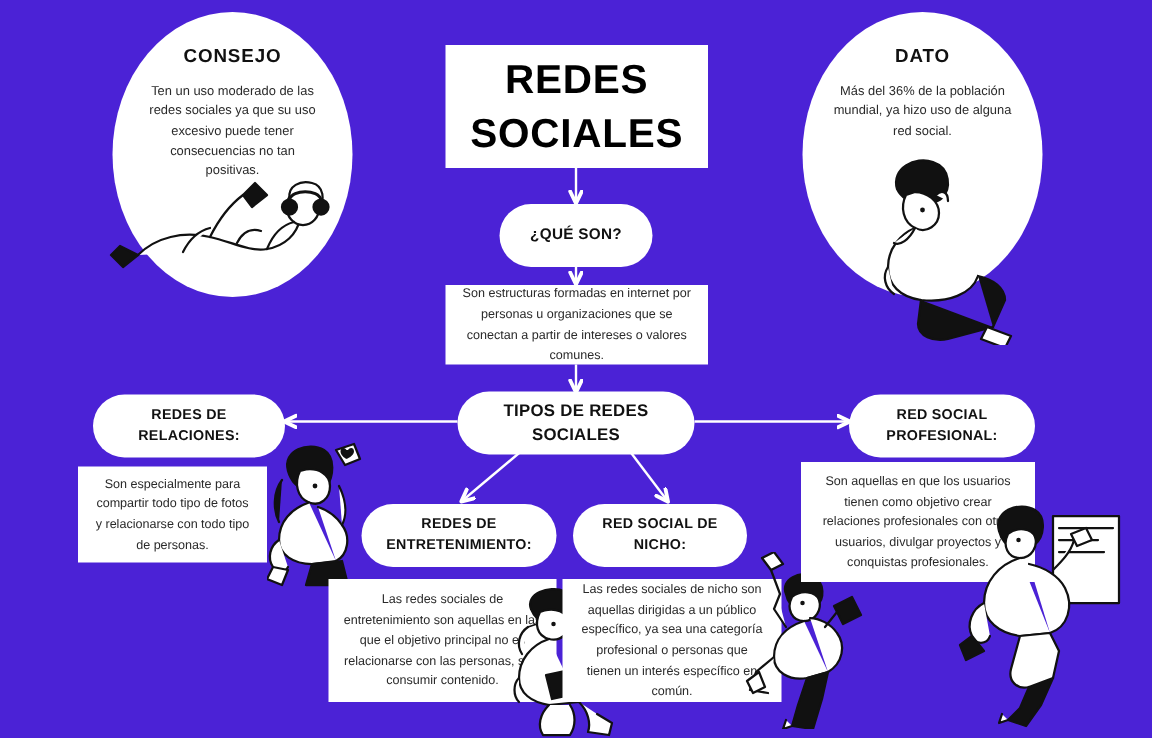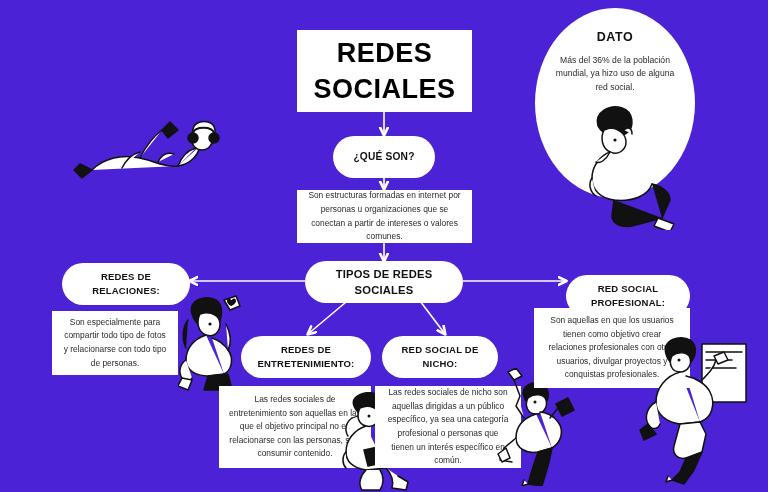--- a/index.html
+++ b/index.html
@@ -121,20 +121,24 @@
 
     <line x1="305" y1="281" x2="190" y2="281" marker-end="url(#arrowhead)"></line>
 
     <line x1="463" y1="281" x2="566" y2="281" marker-end="url(#arrowhead)"></line>
 
     <line x1="352" y1="297" x2="308" y2="334" marker-end="url(#arrowhead)"></line>
 
     <line x1="417" y1="297" x2="445" y2="334" marker-end="url(#arrowhead)"></line>
   </svg>
 
+  <div class="abs oval" style="left:75px; top:8px; width:160px; height:190px;">
+    <div class="oval-title">CONSEJO</div>
+    <div class="oval-body">Ten un uso moderado de las redes sociales ya que su uso excesivo puede tener consecuencias no tan positivas.</div>
+  </div>
 
   <div class="illus" style="left:62px; top:108px; width:175px; height:80px;">
     <svg viewBox="0 0 175 80" width="175" height="80">
       <g stroke="#111" stroke-width="1.5" fill="#fff" stroke-linejoin="round" stroke-linecap="round">
         <path d="M30 62 C42 50, 60 46, 78 50 C92 53, 104 60, 116 58"></path>
         <path d="M78 50 C84 38, 92 28, 100 22"></path>
         <path d="M100 22 L108 14 L116 22 L106 30 Z" fill="#111"></path>
         <path d="M30 62 L18 56 L12 62 L20 70 Z" fill="#111"></path>
         <path d="M116 58 C128 56, 136 48, 138 38"></path>
         <ellipse cx="140" cy="30" rx="11" ry="12"></ellipse>
@@ -262,21 +266,21 @@
         <path d="M58 80 C68 74, 70 62, 64 54 C60 48, 52 44, 46 44"></path>
         <path d="M56 50 L64 40"></path>
         <path d="M22 70 L10 80 L6 92 L18 94" fill="#fff"></path>
         <path d="M44 84 L38 102 L34 116 L48 118 L54 98 L58 80 Z" fill="#111" stroke="#111"></path>
         <path d="M34 116 L28 118 L30 112" fill="#fff" stroke="#111"></path>
         <path d="M12 80 L4 86 L8 94 L16 90 Z" fill="#fff"></path>
       </g>
     </svg>
   </div>
 
-  <div class="abs pill pill-sm" style="left:566px; top:275px; width:124px; height:40px;">
+  <div class="abs pill pill-sm" style="left:566px; top:263px; width:124px; height:40px;">
     <div class="pill-text">RED SOCIAL</div>
     <div class="pill-text">PROFESIONAL:</div>
   </div>
   <div class="abs text-box" style="left:534px; top:308px; width:156px; height:80px;">
     <p>Son aquellas en que los usuarios tienen como objetivo crear relaciones profesionales con otros usuarios, divulgar proyectos y conquistas profesionales.</p>
   </div>
 
   <div class="illus" style="left:636px; top:330px; width:115px; height:155px;">
     <svg viewBox="0 0 115 155" width="115" height="155">
       <g stroke="#111" stroke-width="1.5" fill="#fff" stroke-linejoin="round" stroke-linecap="round">

